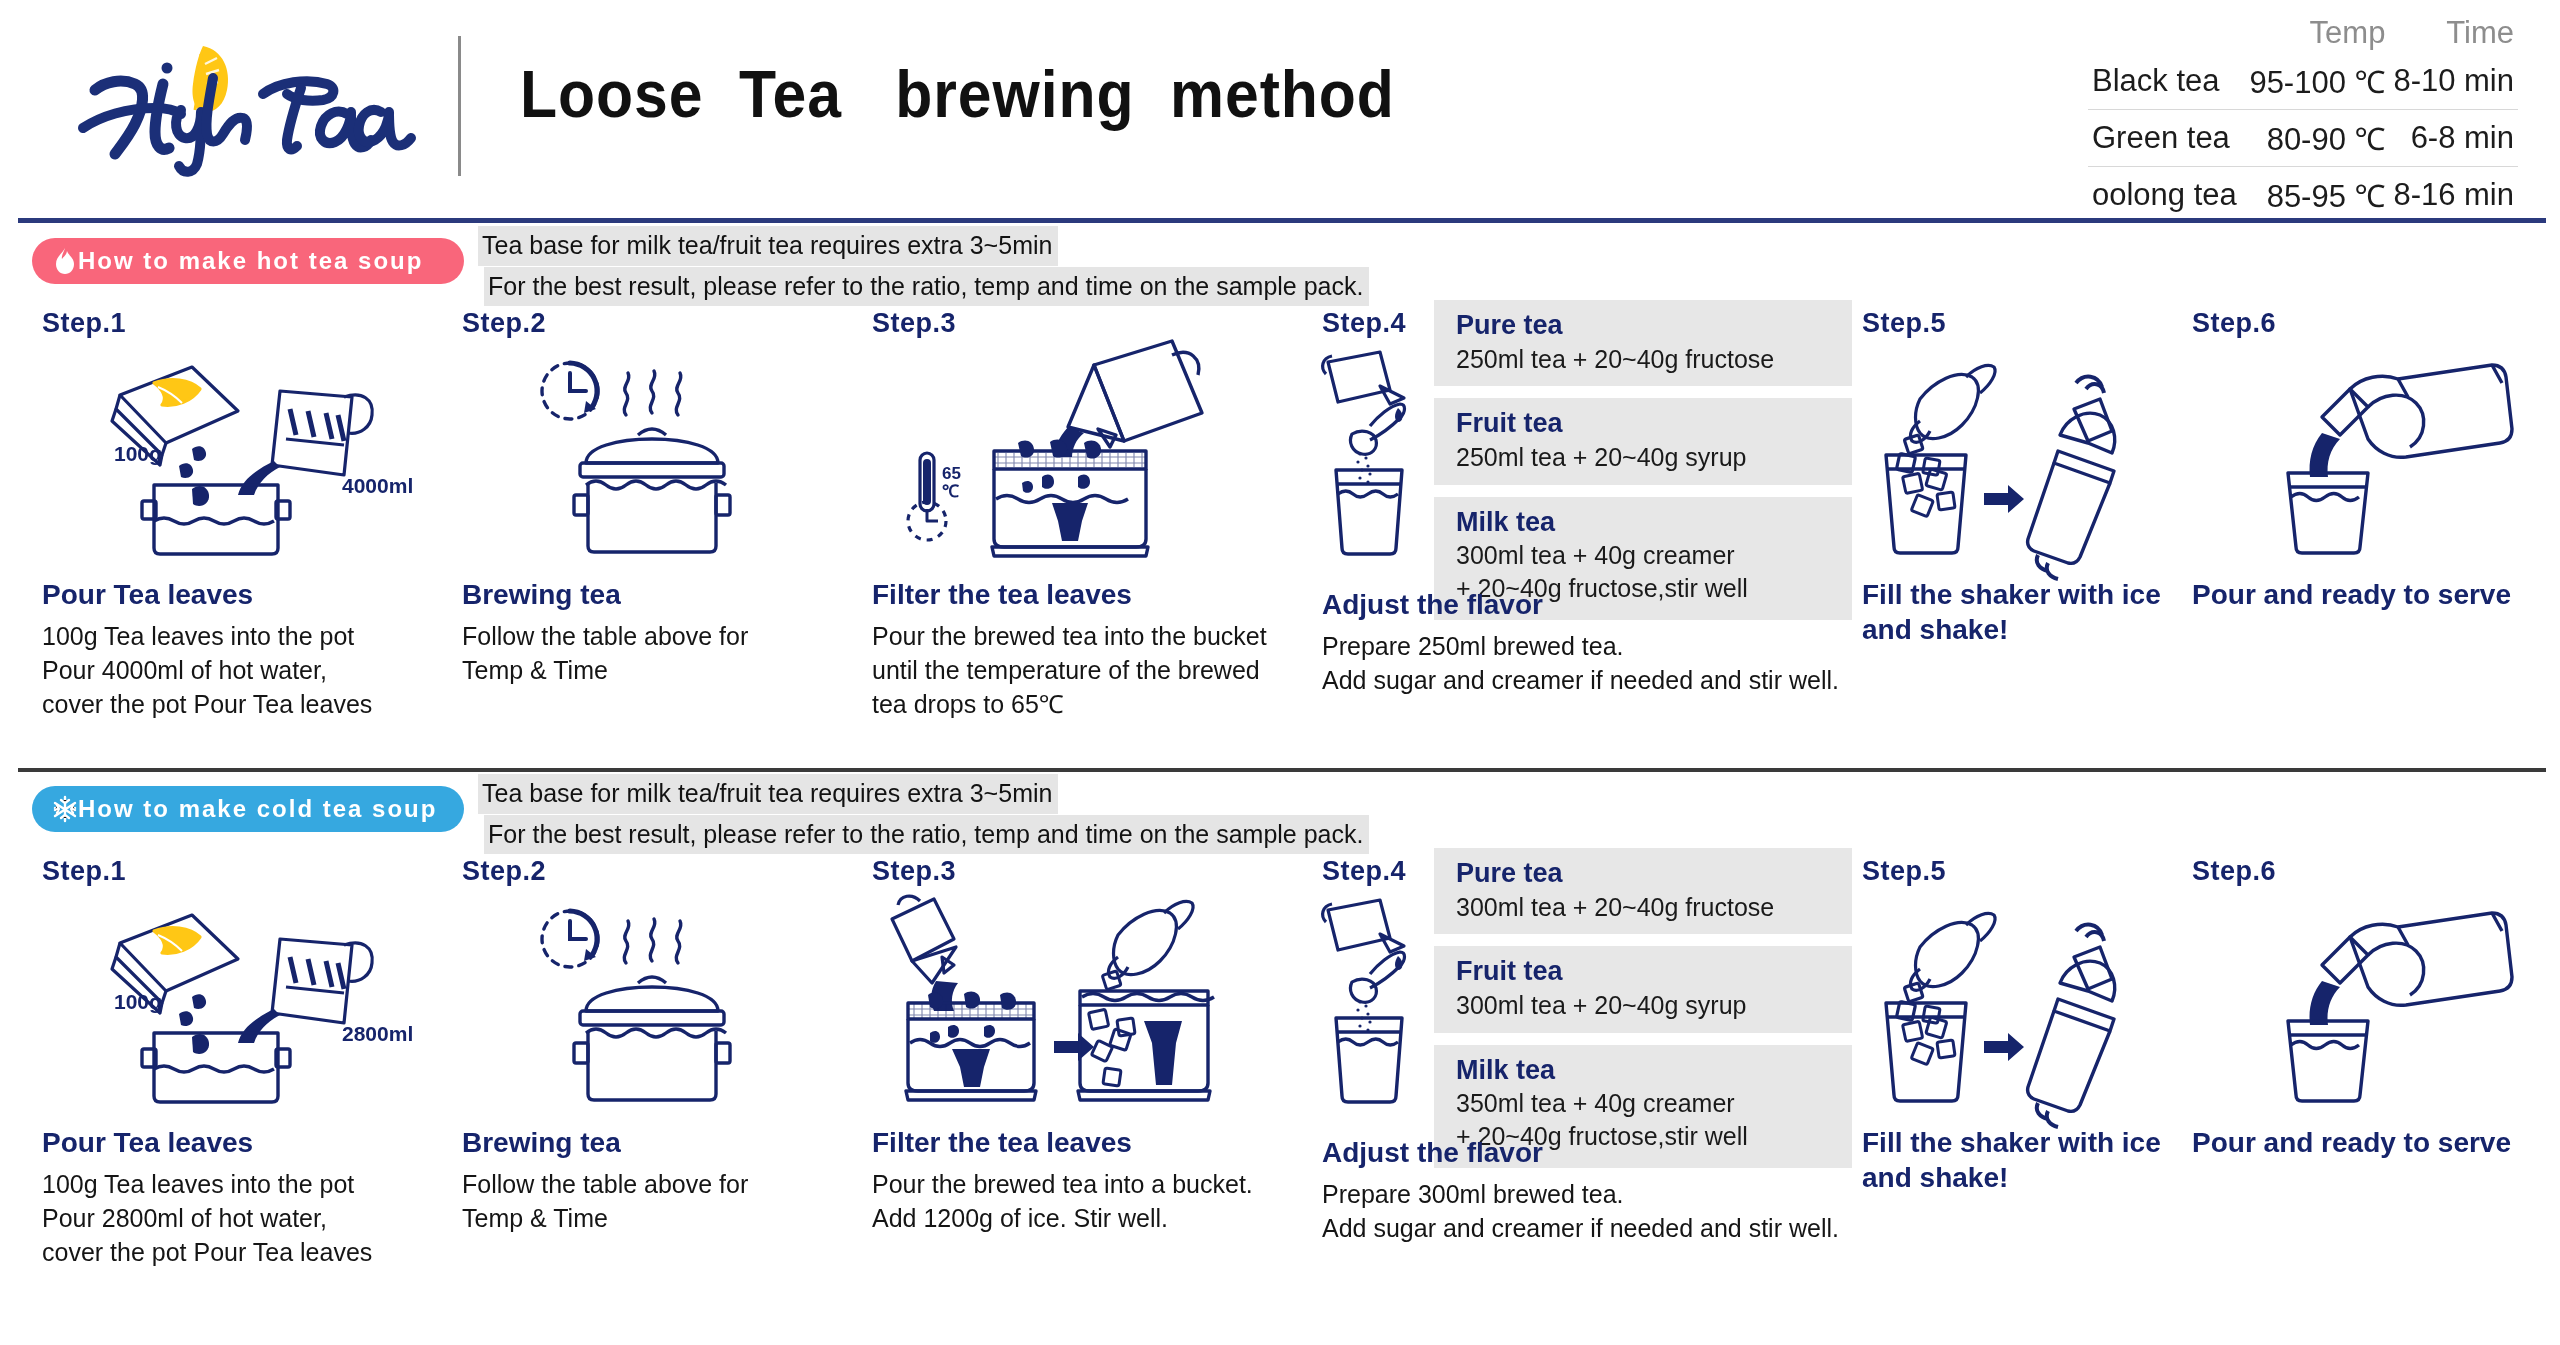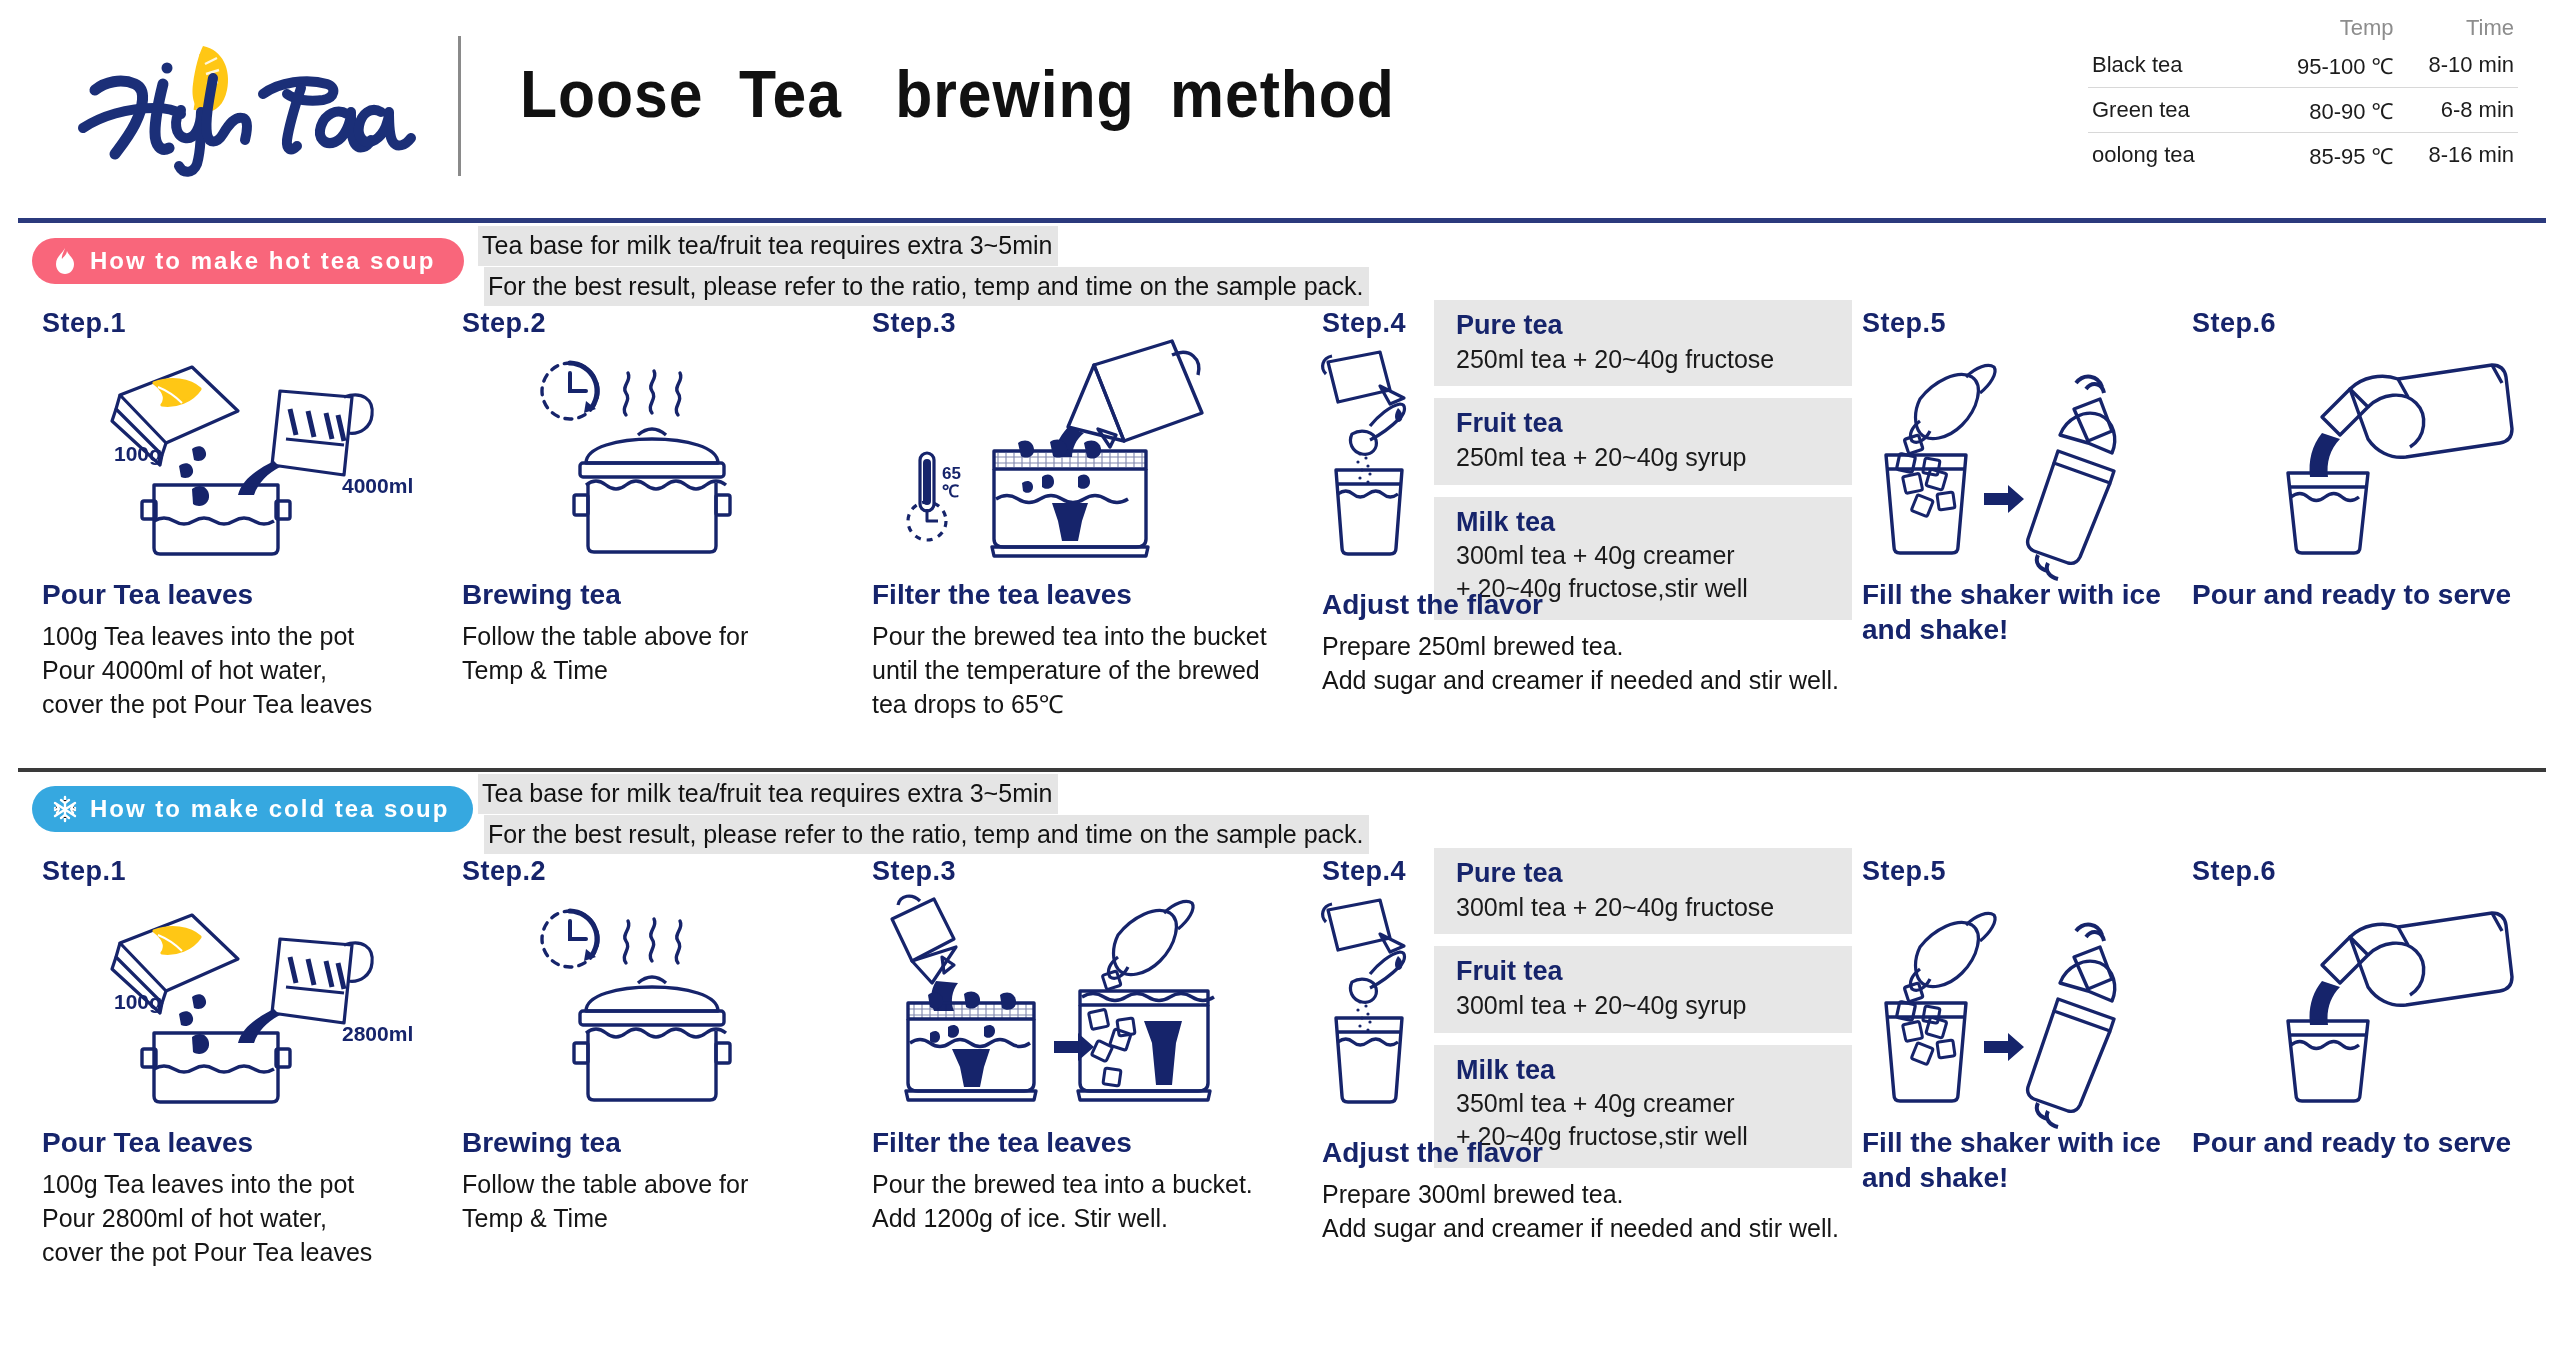--- a/index.html
+++ b/index.html
@@ -19,41 +19,41 @@
   .main-title {
     position: absolute; left: 520px; top: 56px;
     font-size: 66px; font-weight: 700; color: #111;
     letter-spacing: 1px; white-space: pre;
     font-family: "Liberation Sans Narrow","Liberation Sans", sans-serif;
     transform: scaleX(0.92); transform-origin: left center;
   }
 
   
   .tea-table { position: absolute; right: 42px; top: 8px; width: 430px; border-collapse: collapse; }
-  .tea-table th, .tea-table td { font-size: 22px; padding: 7px 4px; }
+  .tea-table th, .tea-table td { font-size: 31px; padding: 7px 4px; }
   .tea-table thead th { color: #8d8d8d; font-weight: 400; text-align: right; padding-bottom: 2px; }
   .tea-table thead th.blank { width: 175px; }
   .tea-table tbody td { color: #1c1c1c; border-top: 1px solid #d8d8d8; }
   .tea-table tbody tr:first-child td { border-top: none; }
   .tea-table td.name { text-align: left; width: 175px; }
   .tea-table td.val { text-align: right; white-space: nowrap; }
 
   .top-divider { position: absolute; left: 18px; top: 218px; width: 2528px; height: 5px; background: #2b3a7d; }
   .mid-divider { position: absolute; left: 18px; top: 768px; width: 2528px; height: 4px; background: #3a3a3a; }
 
   
   .section { position: absolute; left: 0; width: 2560px; }
   .section.hot { top: 238px; }
   .section.cold { top: 786px; }
 
   .badge {
     position: absolute; left: 32px; top: 0;
     height: 46px; min-width: 432px;
     border-radius: 26px;
-    display: flex; align-items: center; gap: 12px;
+    display: flex; align-items: center; gap: 0;
     padding: 0 24px 0 20px;
     color: #fff; font-size: 24px; font-weight: 700; letter-spacing: 2px;
     white-space: nowrap;
   }
   .badge.hotbadge { background: #f9667b; }
   .badge.coldbadge { background: #36a8e0; }
   .badge .bicon { width: 26px; height: 28px; flex: 0 0 auto; display:block; }
 
   .notes { position: absolute; left: 478px; top: -12px; width: 920px; }
   .notes .nline {

